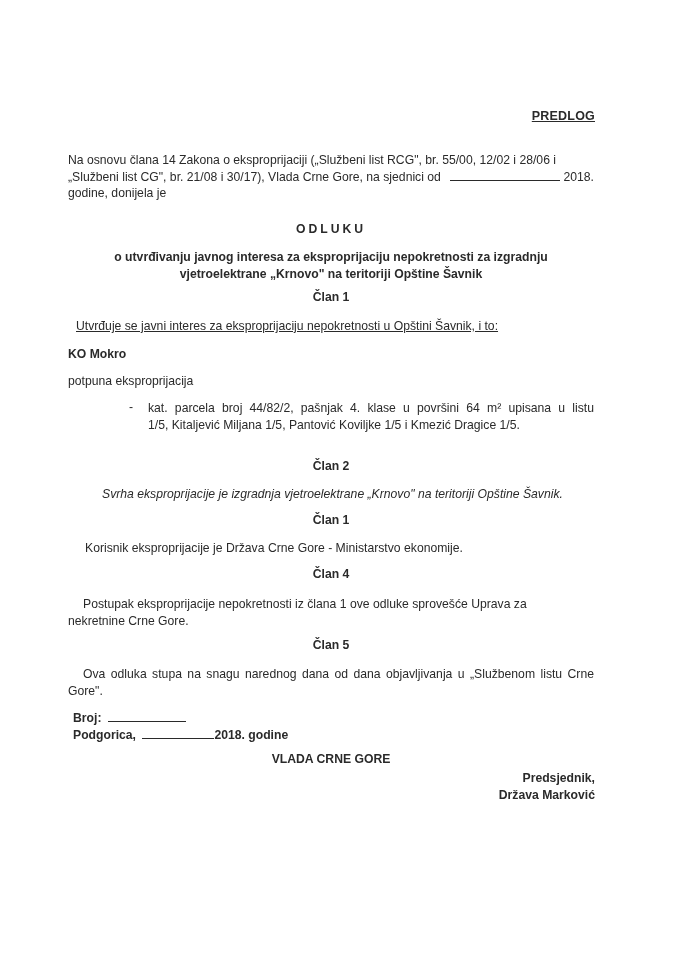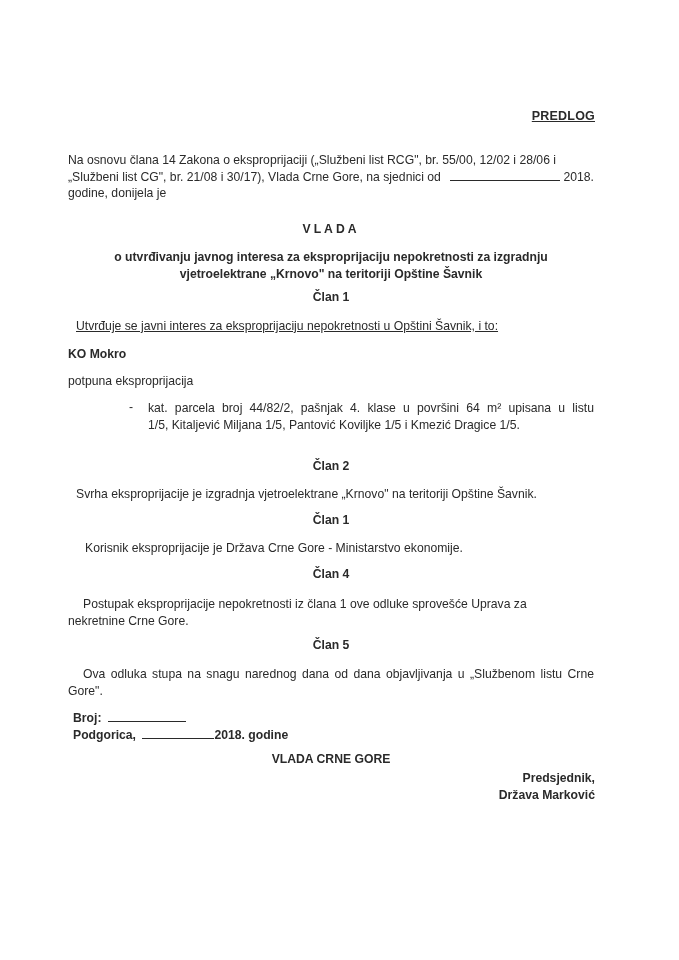--- a/index.html
+++ b/index.html
@@ -29,38 +29,38 @@
 
 <div class="abs para" style="top:152px;">
   <div>Na osnovu člana 14 Zakona o eksproprijaciji („Službeni list RCG", br. 55/00, 12/02 i 28/06 i</div>
   <div style="display:flex; justify-content:space-between;">
     <span>„Službeni list CG", br. 21/08 i 30/17), Vlada Crne Gore, na sjednici od</span>
     <span><span class="blank" style="width:110px;"></span> <span>2018.</span></span>
   </div>
   <div>godine, donijela je</div>
 </div>
 
-<div class="abs center title" style="top:222px;">VLADA</div>
+<div class="abs center title" style="top:222px;">ODLUKU</div>
 <div class="abs center" style="top:249px; line-height:16.5px;">
   <div>o utvrđivanju javnog interesa za eksproprijaciju nepokretnosti za izgradnju</div>
   <div>vjetroelektrane „Krnovo" na teritoriji Opštine Šavnik</div>
 </div>
 
 <div class="abs center" style="top:290px;">Član 1</div>
 <div class="abs para" style="top:318px; left:76px;text-decoration:underline;">Utvrđuje se javni interes za eksproprijaciju nepokretnosti u Opštini Šavnik, i to:</div>
 <div class="abs para bold" style="top:346px;">KO Mokro</div>
 <div class="abs para" style="top:373px;">potpuna eksproprijacija</div>
 <div class="abs bullet-dash" style="top:400px;">-</div>
 <div class="abs bullet-text" style="top:400px;">
   <div style="text-align-last:justify;">kat. parcela broj 44/82/2, pašnjak 4. klase u površini 64 m² upisana u listu</div>
   <div>1/5, Kitaljević Miljana 1/5, Pantović Koviljke 1/5 i Kmezić Dragice 1/5.</div>
 </div>
 
 <div class="abs center" style="top:459px;">Član 2</div>
-<div class="abs para" style="top:486px; left:76px;">Svrha eksproprijacije je izgradnja vjetroelektrane „Krnovo" na teritoriji Opštine Šavnik.</div>
+<div class="abs para" style="top:486px; left:102px;font-style:italic;">Svrha eksproprijacije je izgradnja vjetroelektrane „Krnovo" na teritoriji Opštine Šavnik.</div>
 
 <div class="abs center" style="top:513px;">Član 1</div>
 <div class="abs para" style="top:540px; left:85px;">Korisnik eksproprijacije je Država Crne Gore - Ministarstvo ekonomije.</div>
 
 <div class="abs center" style="top:567px;">Član 4</div>
 <div class="abs para" style="top:596px;">
   <div style="padding-left:15px;">Postupak eksproprijacije nepokretnosti iz člana 1 ove odluke sprovešće Uprava za</div>
   <div>nekretnine Crne Gore.</div>
 </div>
 

